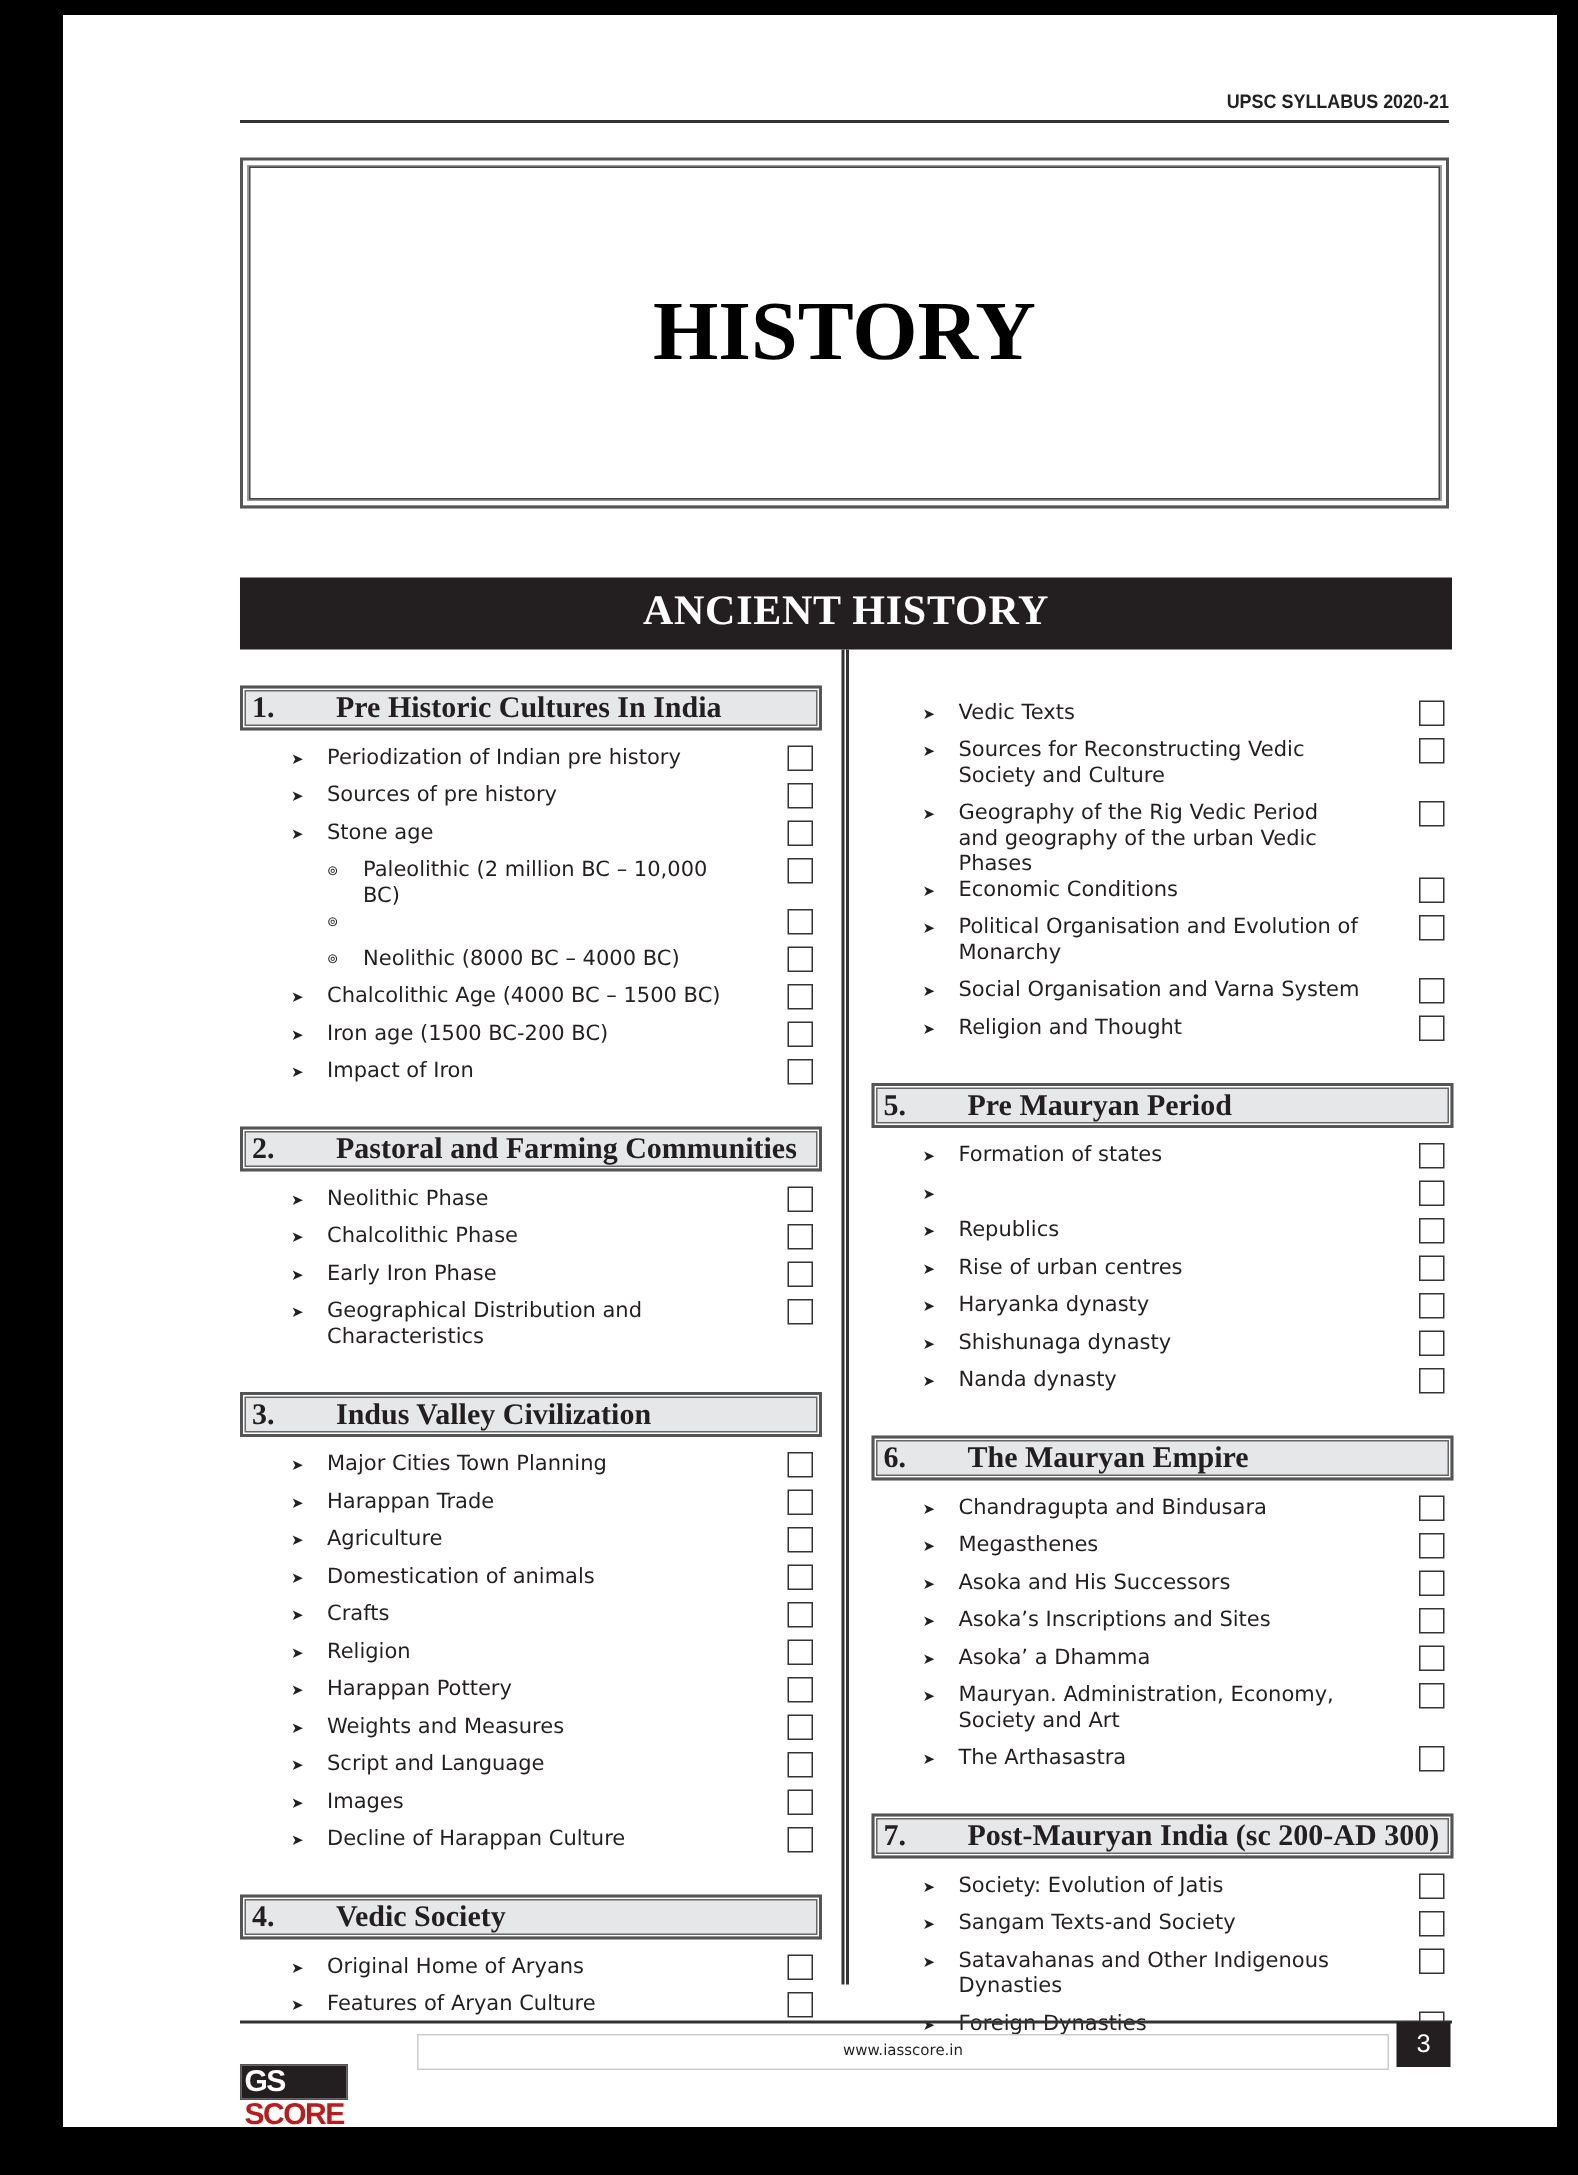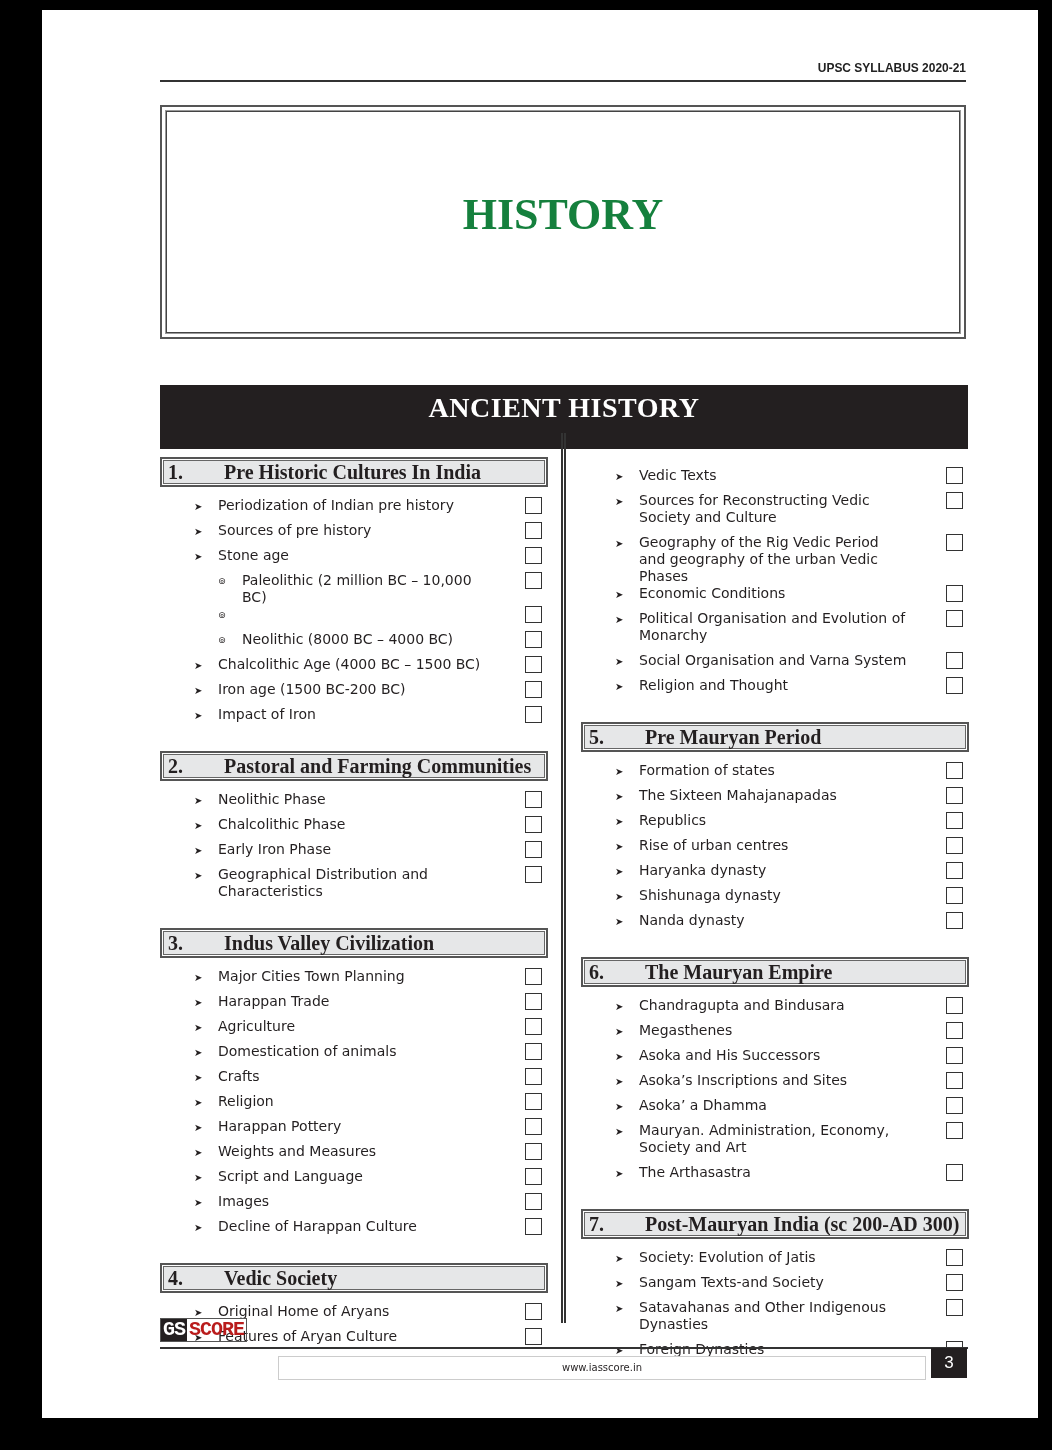--- a/index.html
+++ b/index.html
@@ -21,24 +21,24 @@
     .head-rule {
       position: absolute; left: 118px; top: 70px; width: 806px; height: 2px; background: #333;
     }
     .title-box {
       position: absolute; left: 118px; top: 95px; width: 802px; height: 230px;
       border: 2px solid #555; outline: 1px solid #999; outline-offset: -6px;
       box-shadow: inset 0 0 0 3px #fff, inset 0 0 0 5px #444;
     }
     .title-box .title {
       position: absolute; left: 0; right: 0; top: 82px; text-align: center;
-      font-family: "Liberation Serif", serif; font-weight: bold; font-size: 44px; color: #15803d;
+      font-family: "Liberation Serif", serif; font-weight: bold; font-size: 56px; color: #000000;
     }
     .banner {
-      position: absolute; left: 118px; top: 375px; width: 808px; height: 64px;
+      position: absolute; left: 118px; top: 375px; width: 808px; height: 48px;
       background: #231f20; color: #fff; text-align: center;
       font-family: "Liberation Serif", serif; font-weight: bold; font-size: 28px; line-height: 46px;
       letter-spacing: 0.5px;
     }
     .col-divider {
       position: absolute; left: 519px; top: 423px; width: 5px; height: 890px;
       border-left: 2px solid #333; border-right: 2px solid #333; box-sizing: border-box;
     }
     .column { position: absolute; }
     .col-left { left: 118px; top: 447px; width: 388px; }
@@ -61,23 +61,24 @@
     .item .text { display: block; padding-left: 58px; padding-right: 60px; padding-top: 0; }
     .item.sub .bullet { left: 58px; font-size: 9px; }
     .item.sub .text { padding-left: 82px; }
     .item .check {
       position: absolute; right: 6px; top: 0px; width: 15px; height: 15px;
       border: 1.5px solid #333; background: #fff;
     }
     .item.multi { min-height: 42px; }
     .footer-rule { position: absolute; left: 118px; top: 1337px; width: 808px; height: 2px; background: #333; }
     .logo {
-      position: absolute; left: 118px; top: 1308px; height: 22px; border: 1px solid #555;
-      font-family: Liberation Mono, monospace; font-weight: bold; font-size: 20px; line-height: 22px;
+      position: absolute; left: 118px; top: 1366px; height: 22px; border: 1px solid #555;
+      font-family: Liberation Sans, sans-serif; font-weight: bold; font-size: 20px; line-height: 22px;
       display: flex;
+      flex-direction: column;
     }
     .logo .gs { background: #231f20; color: #fff; padding: 0 2px; letter-spacing: -1px; }
     .logo .score { color: #b91c1c; padding: 0 2px; letter-spacing: -1px; }
     .url-box {
       position: absolute; left: 236px; top: 1346px; width: 646px; height: 22px;
       border: 1px solid #ccc; text-align: center; font-size: 10px; line-height: 22px; color: #231f20;
     }
     .page-num {
       position: absolute; left: 889px; top: 1338px; width: 36px; height: 30px;
       background: #231f20; color: #fff; text-align: center; font-family: "Liberation Sans", sans-serif;
@@ -297,21 +298,20 @@
         <span class="label">Pre Mauryan Period</span>
       </div>
       <ul class="item-list">
         <li class="item">
           <span class="bullet">➤</span>
           <span class="text">Formation of states</span>
           <span class="check"></span>
         </li>
         <li class="item">
           <span class="bullet">➤</span>
-          <span class="text">The Sixteen Mahajanapadas</span>
           <span class="check"></span>
         </li>
         <li class="item">
           <span class="bullet">➤</span>
           <span class="text">Republics</span>
           <span class="check"></span>
         </li>
         <li class="item">
           <span class="bullet">➤</span>
           <span class="text">Rise of urban centres</span>

